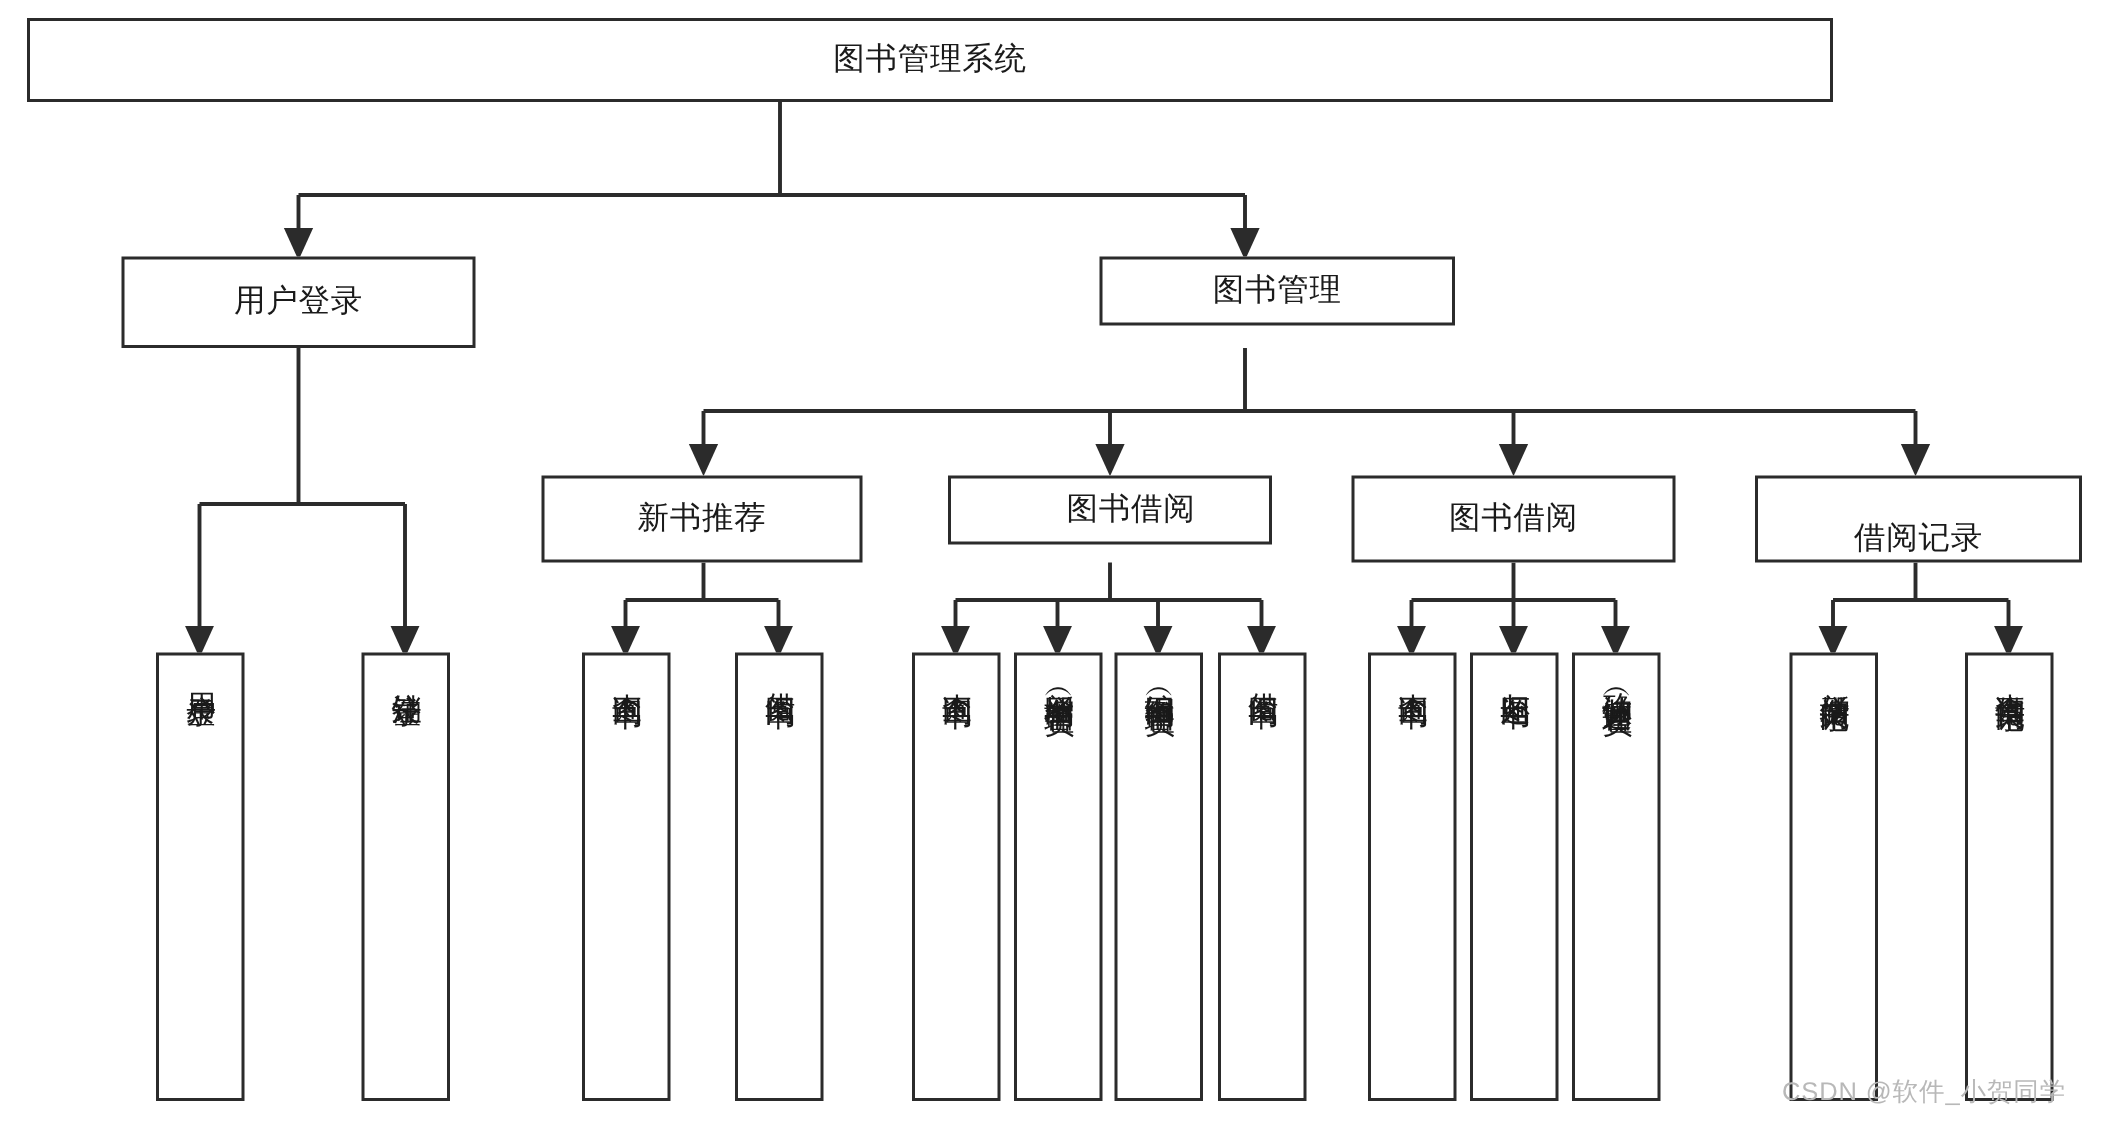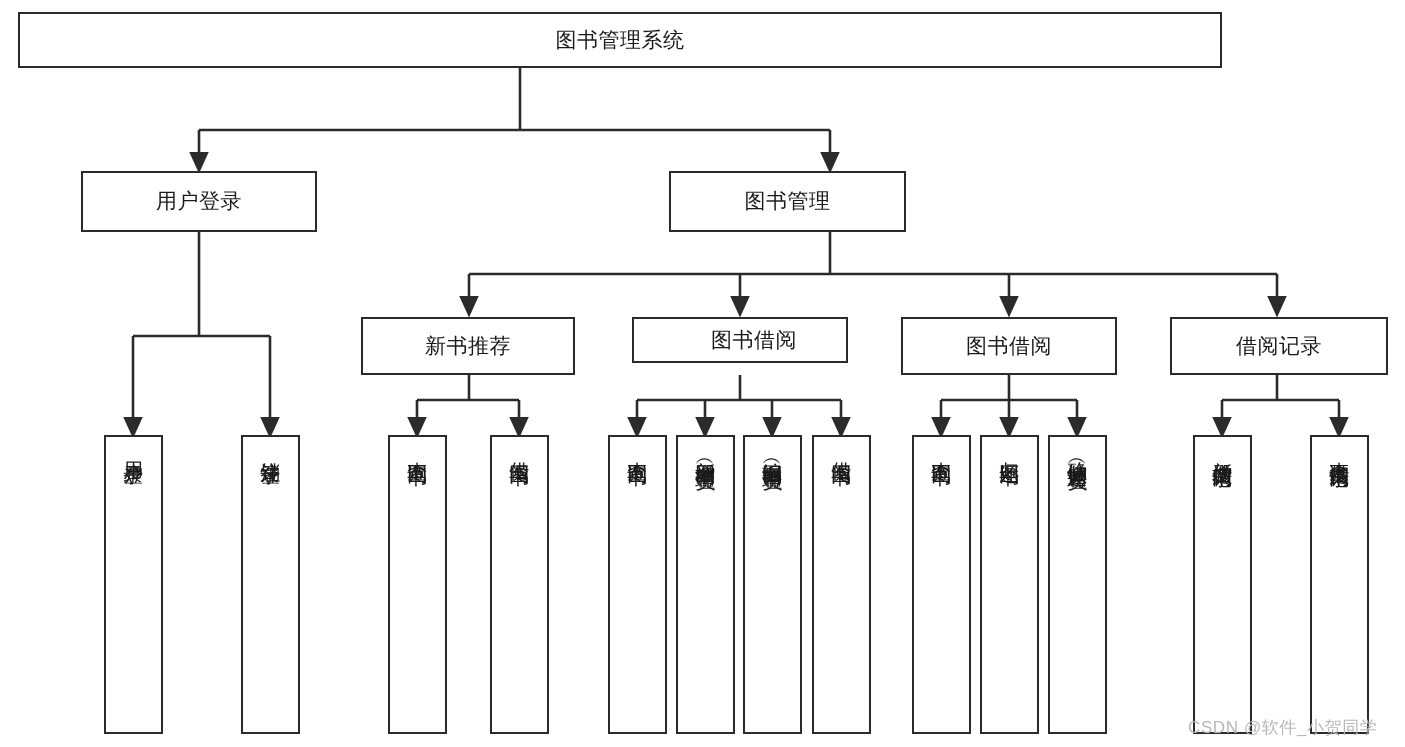--- a/index.html
+++ b/index.html
@@ -128,34 +128,34 @@
     </g>
   </svg>
 
   <div class="node root horiz" style="left:18px; top:12px; width:1204px; height:56px;">
     <span class="label">图书管理系统</span>
   </div>
 
   <div class="node horiz" style="left:81px; top:171px; width:236px; height:61px;">
     <span class="label">用户登录</span>
   </div>
-  <div class="node horiz" style="left:669px; top:171px; width:237px; height:61px;">
+  <div class="node horiz" style="left:733px; top:171px; width:237px; height:46px;">
     <span class="label">图书管理</span>
   </div>
 
   <div class="node horiz" style="left:361px; top:317px; width:214px; height:58px;">
     <span class="label">新书推荐</span>
   </div>
   <div class="node horiz" style="left:632px; top:317px; width:216px; height:46px;padding-left:28px;">
     <span class="label">图书借阅</span>
   </div>
   <div class="node horiz" style="left:901px; top:317px; width:216px; height:58px;">
     <span class="label">图书借阅</span>
   </div>
-  <div class="node horiz" style="left:1170px; top:317px; width:218px; height:58px;">
+  <div class="node horiz" style="left:1170px; top:317px; width:218px; height:58px;align-items:flex-end;">
     <span class="label">借阅记录</span>
   </div>
 
   <div class="node vert" style="left:104px; top:435px; width:59px; height:299px;">
     <span class="label">用户登录</span>
   </div>
   <div class="node vert" style="left:241px; top:435px; width:59px; height:299px;">
     <span class="label">注销登录</span>
   </div>
 

